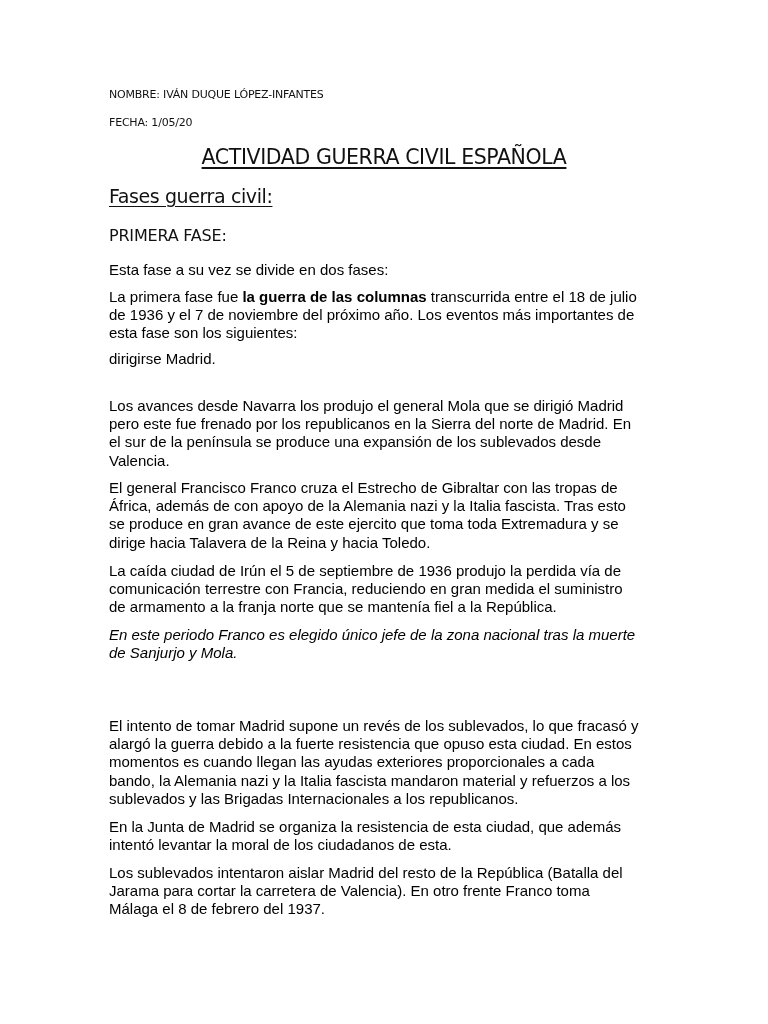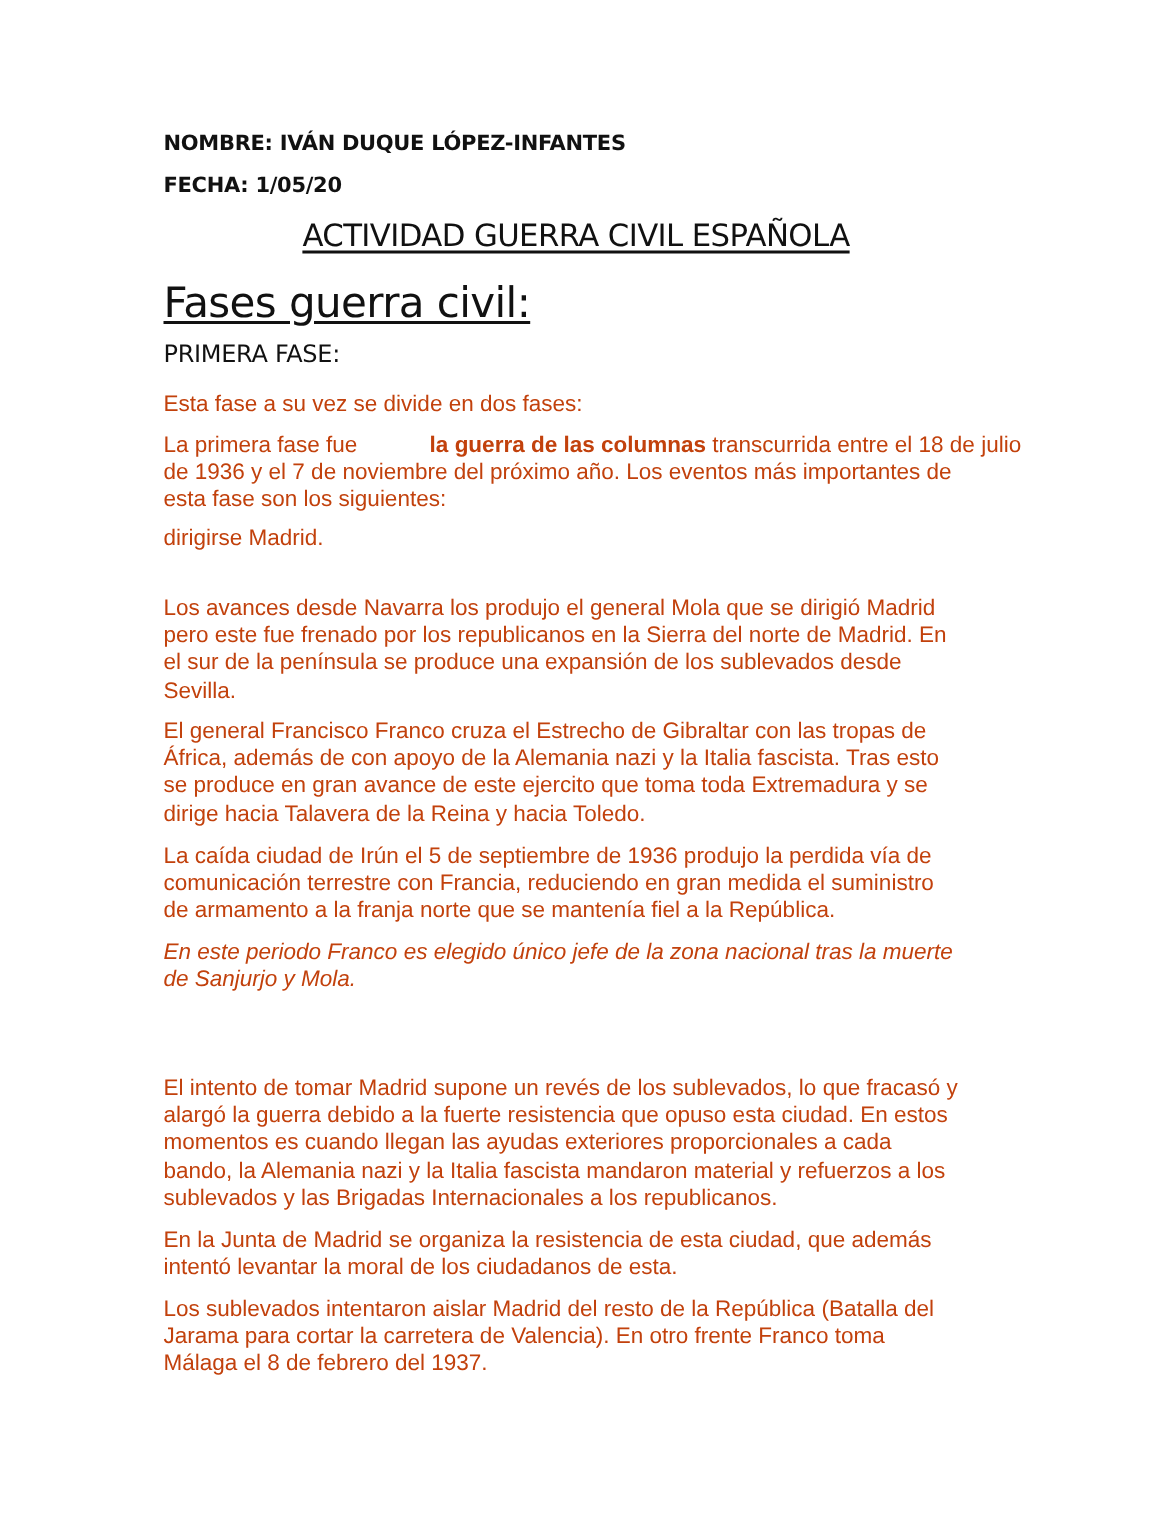--- a/index.html
+++ b/index.html
@@ -3,44 +3,44 @@
 <meta charset="utf-8">
 <style>
   html, body { margin: 0; padding: 0; }
   body {
     width: 768px; height: 1024px; background: #ffffff; overflow: hidden;
     position: relative; color: #111111;
   }
   .page { position: absolute; left: 0; top: 0; width: 768px; height: 1024px; background: #fff; }
   .meta {
     position: absolute; left: 109px;
-    font-family: "DejaVu Sans", sans-serif; font-weight: bold; font-size: 14px;
+    font-family: "DejaVu Sans", sans-serif; font-weight: normal; font-size: 11px;
     letter-spacing: -0.2px; color: #111;
   }
   .title {
     position: absolute; left: 0; width: 768px; top: 145px; text-align: center;
     font-family: "DejaVu Sans", sans-serif; font-size: 20.5px; letter-spacing: -0.4px;
   }
   .title span { text-decoration: underline; text-underline-offset: 3px; }
   .h1 {
     position: absolute; left: 109px; top: 185px;
-    font-family: "DejaVu Sans", sans-serif; font-size: 28px; letter-spacing: -0.4px;
+    font-family: "DejaVu Sans", sans-serif; font-size: 19px; letter-spacing: -0.4px;
     text-decoration: underline; text-underline-offset: 3px;
   }
   .h2 {
     position: absolute; left: 109px; top: 226px;
     font-family: "DejaVu Sans", sans-serif; font-size: 16px; letter-spacing: -0.2px;
   }
   .para {
     position: absolute; left: 109px; width: 560px;
     font-family: "Liberation Sans", sans-serif; font-size: 15px; line-height: 18.2px;
-    color: #c2410c;
+    color: #000000;
   }
   .line { display: block; white-space: nowrap; }
-  b { font-weight: bold; margin-left: 44px; }
+  b { font-weight: bold; }
 </style>
 </head>
 <body>
 
 <div class="page">
 
   <div class="meta" style="top:88px;">NOMBRE: IVÁN DUQUE LÓPEZ-INFANTES</div>
   <div class="meta" style="top:116px;">FECHA: 1/05/20</div>
 
   <div class="title"><span>ACTIVIDAD GUERRA CIVIL ESPAÑOLA</span></div>
@@ -59,21 +59,21 @@
   </div>
 
   <div class="para" style="top:350px;">
     <span class="line">dirigirse Madrid.</span>
   </div>
 
   <div class="para" style="top:397px;">
     <span class="line">Los avances desde Navarra los produjo el general Mola que se dirigió Madrid</span>
     <span class="line">pero este fue frenado por los republicanos en la Sierra del norte de Madrid. En</span>
     <span class="line">el sur de la península se produce una expansión de los sublevados desde</span>
-    <span class="line">Sevilla.</span>
+    <span class="line">Valencia.</span>
   </div>
 
   <div class="para" style="top:479px;">
     <span class="line">El general Francisco Franco cruza el Estrecho de Gibraltar con las tropas de</span>
     <span class="line">África, además de con apoyo de la Alemania nazi y la Italia fascista. Tras esto</span>
     <span class="line">se produce en gran avance de este ejercito que toma toda Extremadura y se</span>
     <span class="line">dirige hacia Talavera de la Reina y hacia Toledo.</span>
   </div>
 
   <div class="para" style="top:562px;">

